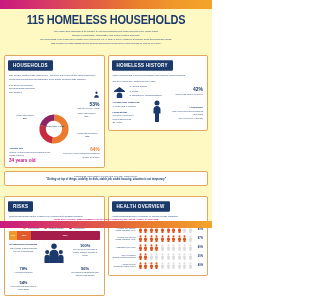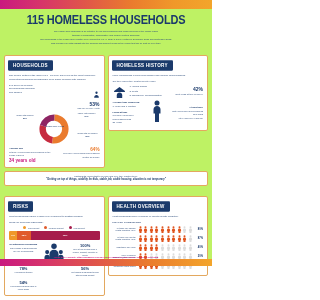--- a/index.html
+++ b/index.html
@@ -1,21 +1,21 @@
 <!DOCTYPE html>
 <html><head>
 <meta charset="utf-8">
 <style>
   * { box-sizing: border-box; margin:0; padding:0; }
   body {
     width:212px; height:300px; overflow:hidden;
     font-family:"Liberation Sans", sans-serif;
     background:#ffffff; color:#1b3a6b;
   }
-  .page { width:212px; height:266px; position:relative; background:#bef264; }
+  .page { width:212px; height:228px; position:relative; background:#fef9c3; }
 
   
   .topbar {
     height:9px; width:100%;
     background:linear-gradient(90deg,#c9197f 0%,#d6336c 18%,#e0554a 40%,#ea7b2e 62%,#f0982a 82%,#f3a52b 100%);
   }
   .bottombar {
     position:absolute; bottom:0; left:0; height:7px; width:100%;
     background:linear-gradient(90deg,#c9197f 0%,#d6336c 20%,#e0554a 45%,#ea7b2e 70%,#f3a52b 100%);
   }

